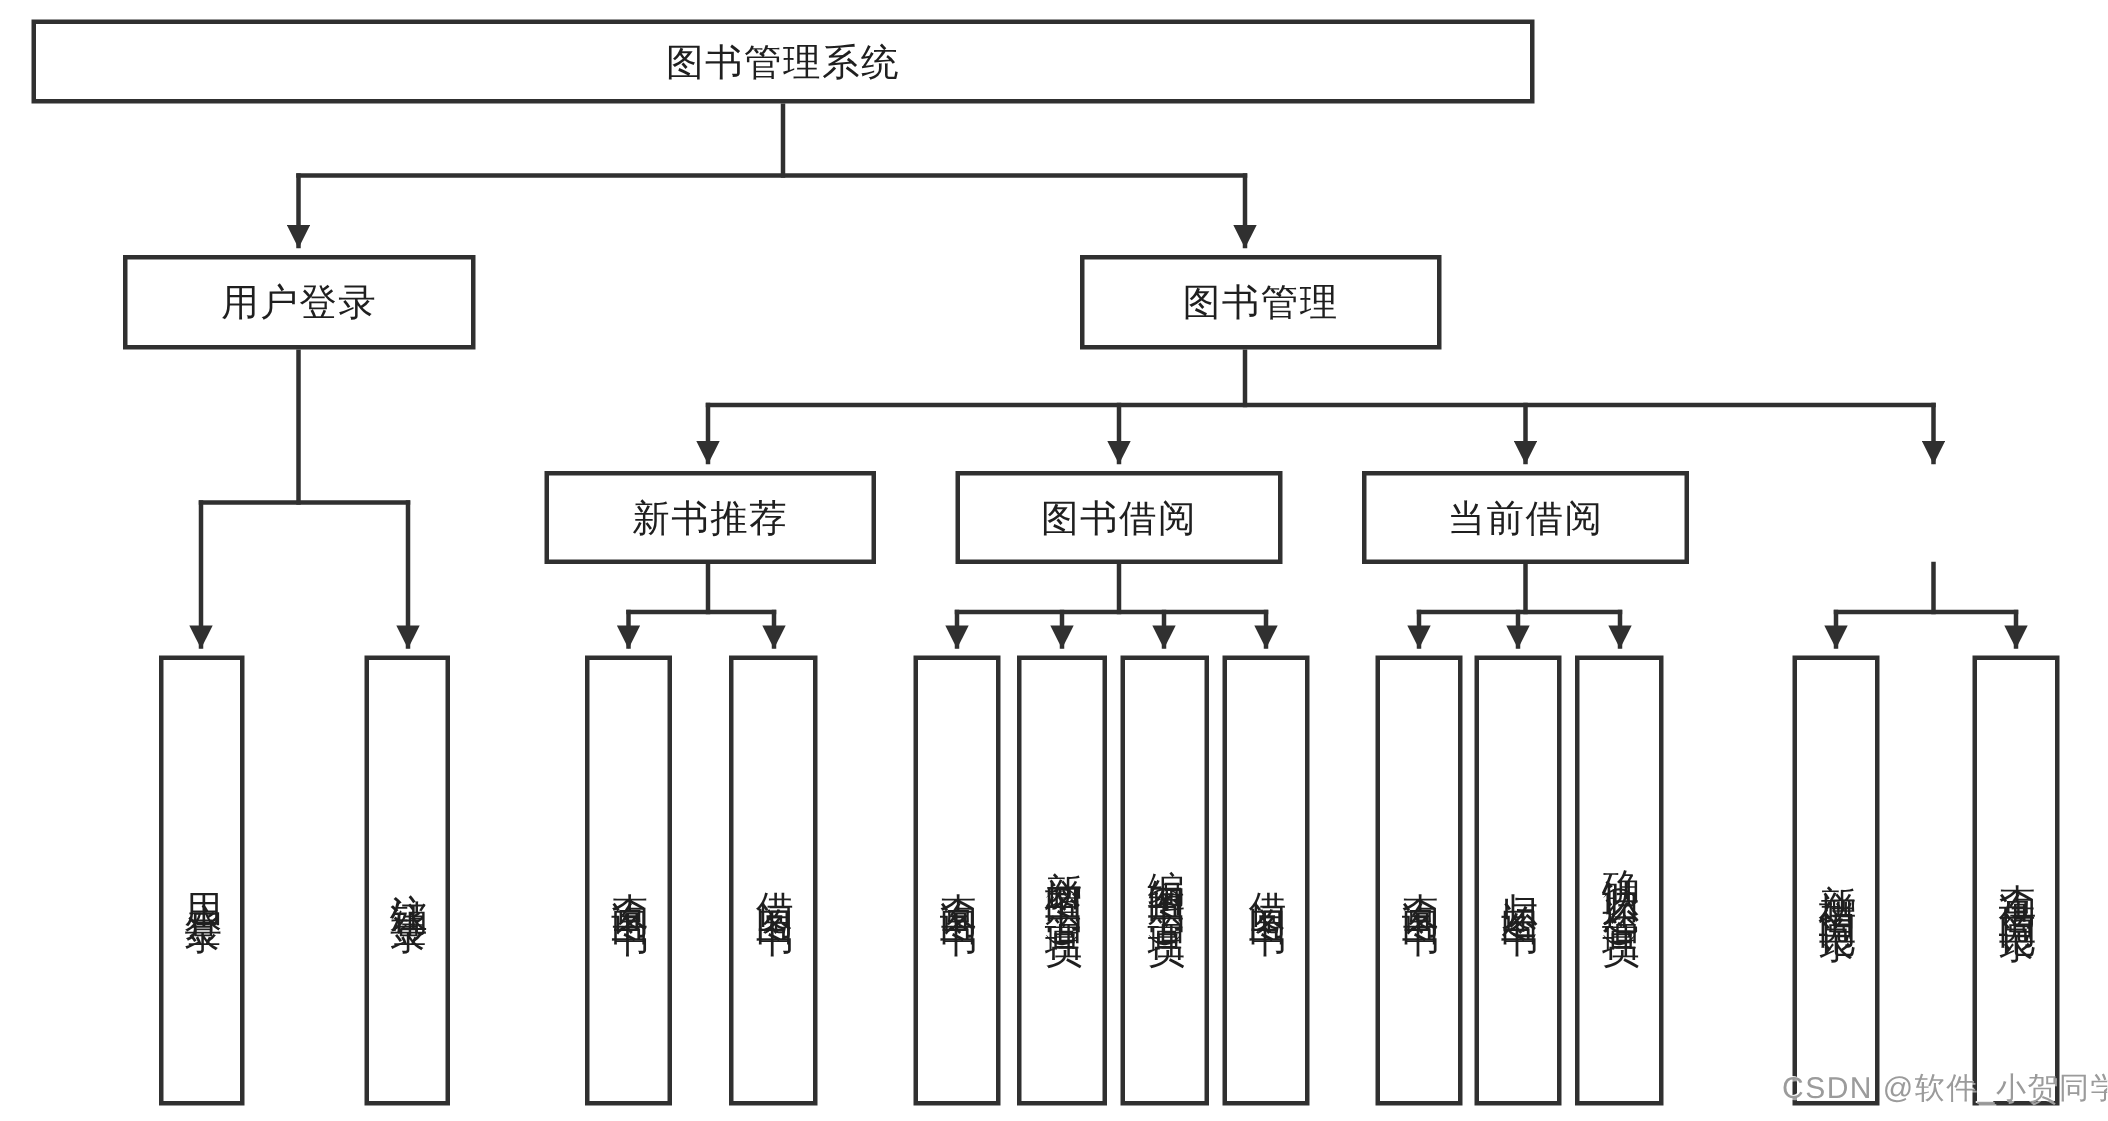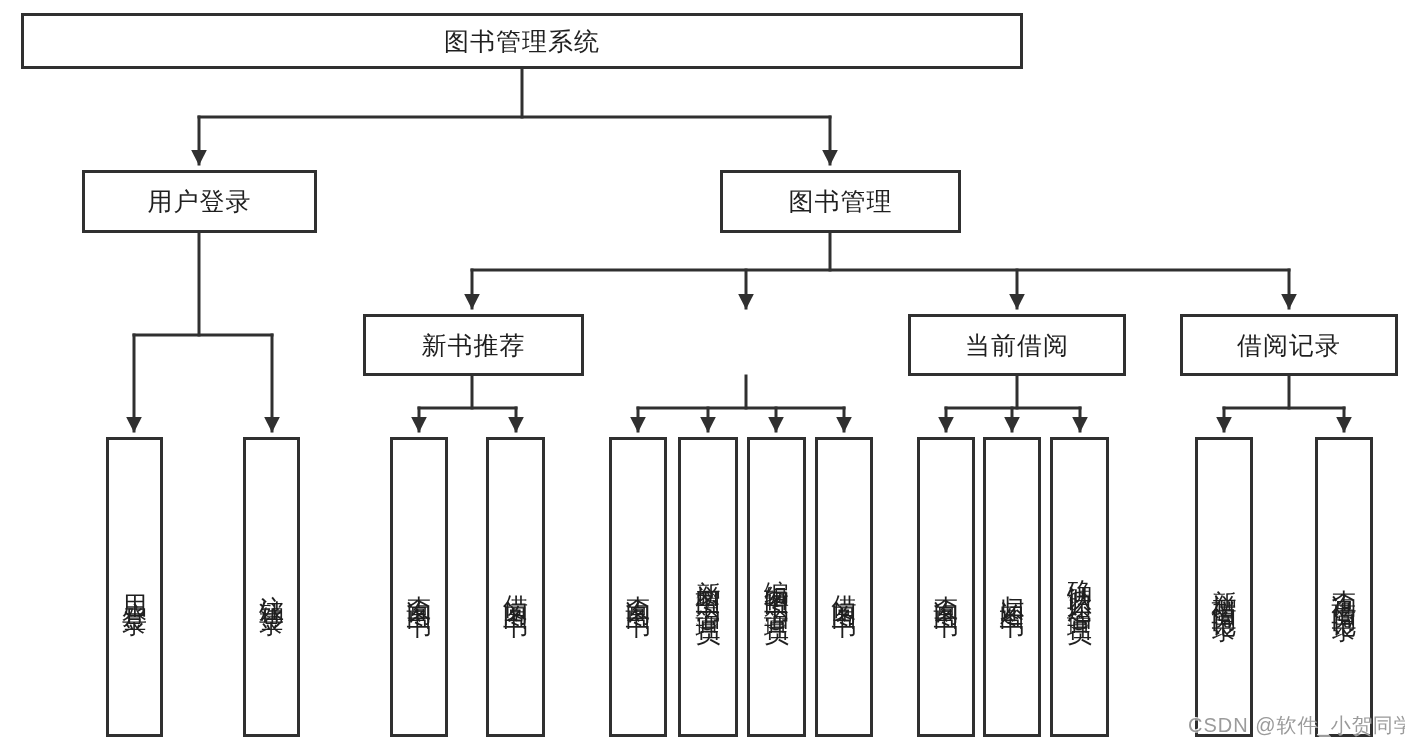--- a/index.html
+++ b/index.html
@@ -99,25 +99,25 @@
   <div class="node h-node" style="left:82px; top:170px; width:235px; height:63px;">
     <span>用户登录</span>
   </div>
   <div class="node h-node" style="left:692px; top:170px; width:241px; height:63px;margin-left:28px;">
     <span>图书管理</span>
   </div>
 
   <div class="node h-node" style="left:363px; top:314px; width:221px; height:62px;">
     <span>新书推荐</span>
   </div>
+  <div class="node h-node" style="left:637px; top:314px; width:218px; height:62px;">
+    <span>图书借阅</span>
+  </div>
   <div class="node h-node" style="left:908px; top:314px; width:218px; height:62px;font-family:Liberation Mono, monospace;">
     <span>当前借阅</span>
-  </div>
-  <div class="node h-node" style="left:1180px; top:314px; width:218px; height:62px;">
-    <span>借阅记录</span>
   </div>
 
   <div class="node v-node" style="left:106px; top:437px; width:57px; height:300px;">
     <span class="vtext">用户登录</span>
   </div>
   <div class="node v-node" style="left:243px; top:437px; width:57px; height:300px;">
     <span class="vtext">注销登录</span>
   </div>
 
   <div class="node v-node" style="left:390px; top:437px; width:58px; height:300px;">

